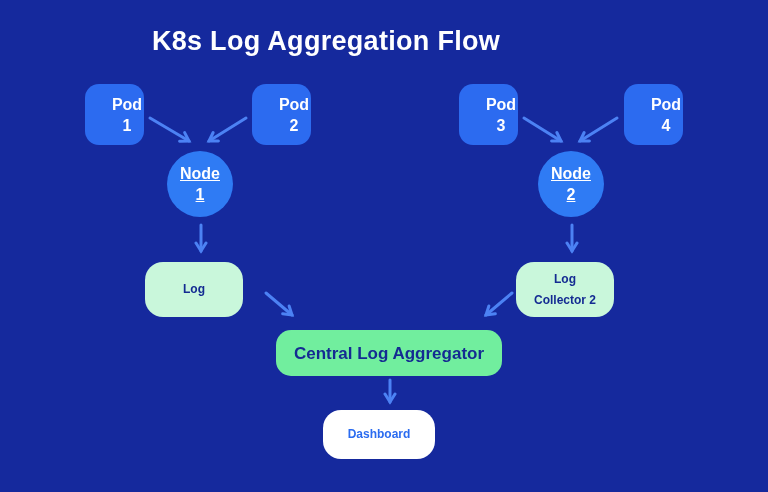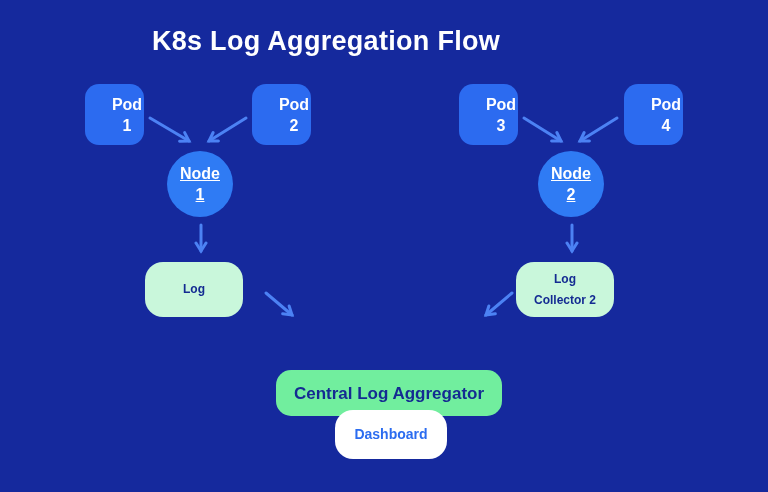--- a/index.html
+++ b/index.html
@@ -66,29 +66,28 @@
   }
   #log-collector-1 { left: 145px; top: 262px; }
   #log-collector-2 { left: 516px; top: 262px; }
   .aggregator {
     left: 276px; top: 330px;
     width: 226px; height: 46px;
     background: var(--aggregator-bg, #71EE9E);
     color: var(--green-box-text, #142B92);
     border-radius: 15px;
     font-size: 17px;
-    margin-top: 40px;
   }
   .dashboard {
-    left: 335px; top: 410px;
+    left: 323px; top: 410px;
     width: 112px; height: 49px;
     background: var(--dashboard-bg, #FFFFFF);
     color: var(--dashboard-text, #2B6CF0);
     border-radius: 18px;
-    font-size: 14px;
+    font-size: 12px;
   }
   #arrows {
     position: absolute;
     left: 0; top: 0;
     width: 768px; height: 492px;
     color: var(--arrow, #4C82F4);
     pointer-events: none;
   }
   #arrows path {
     stroke: currentColor;

